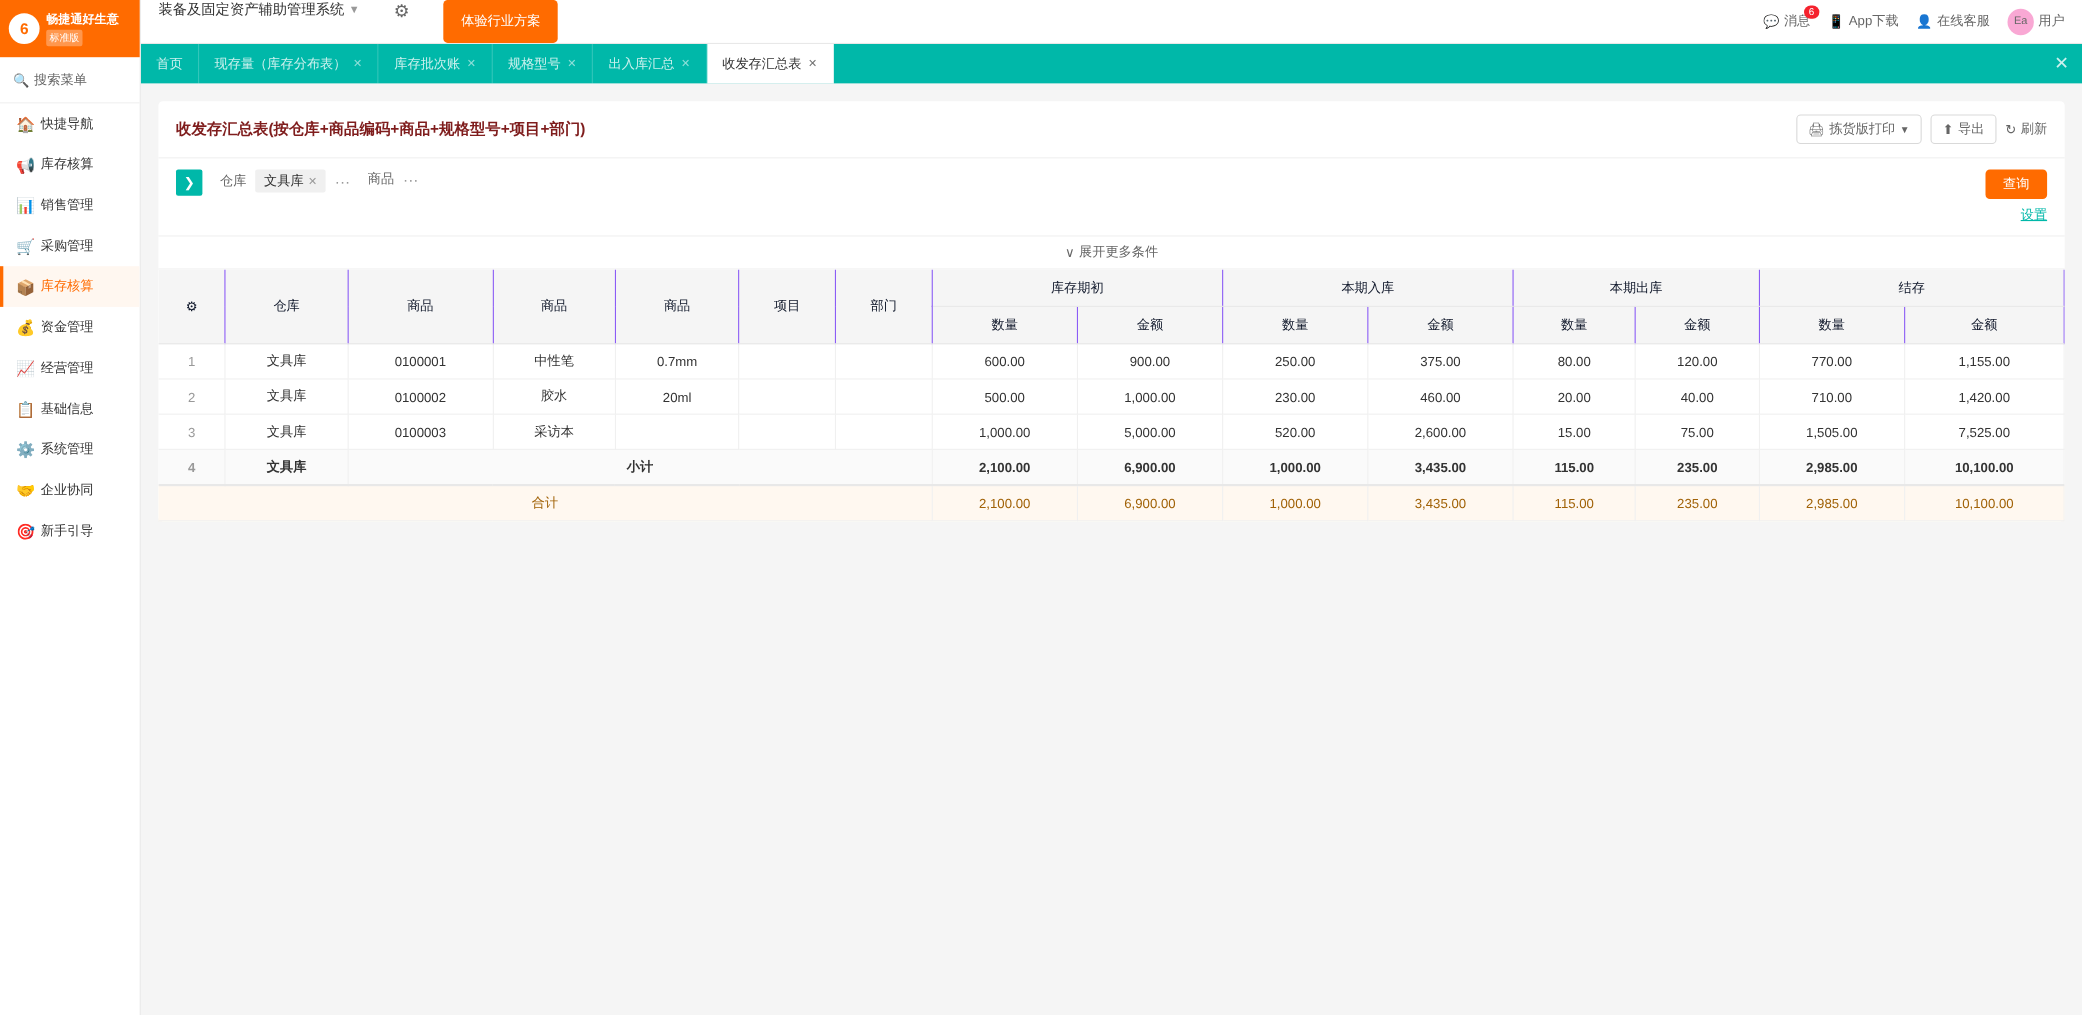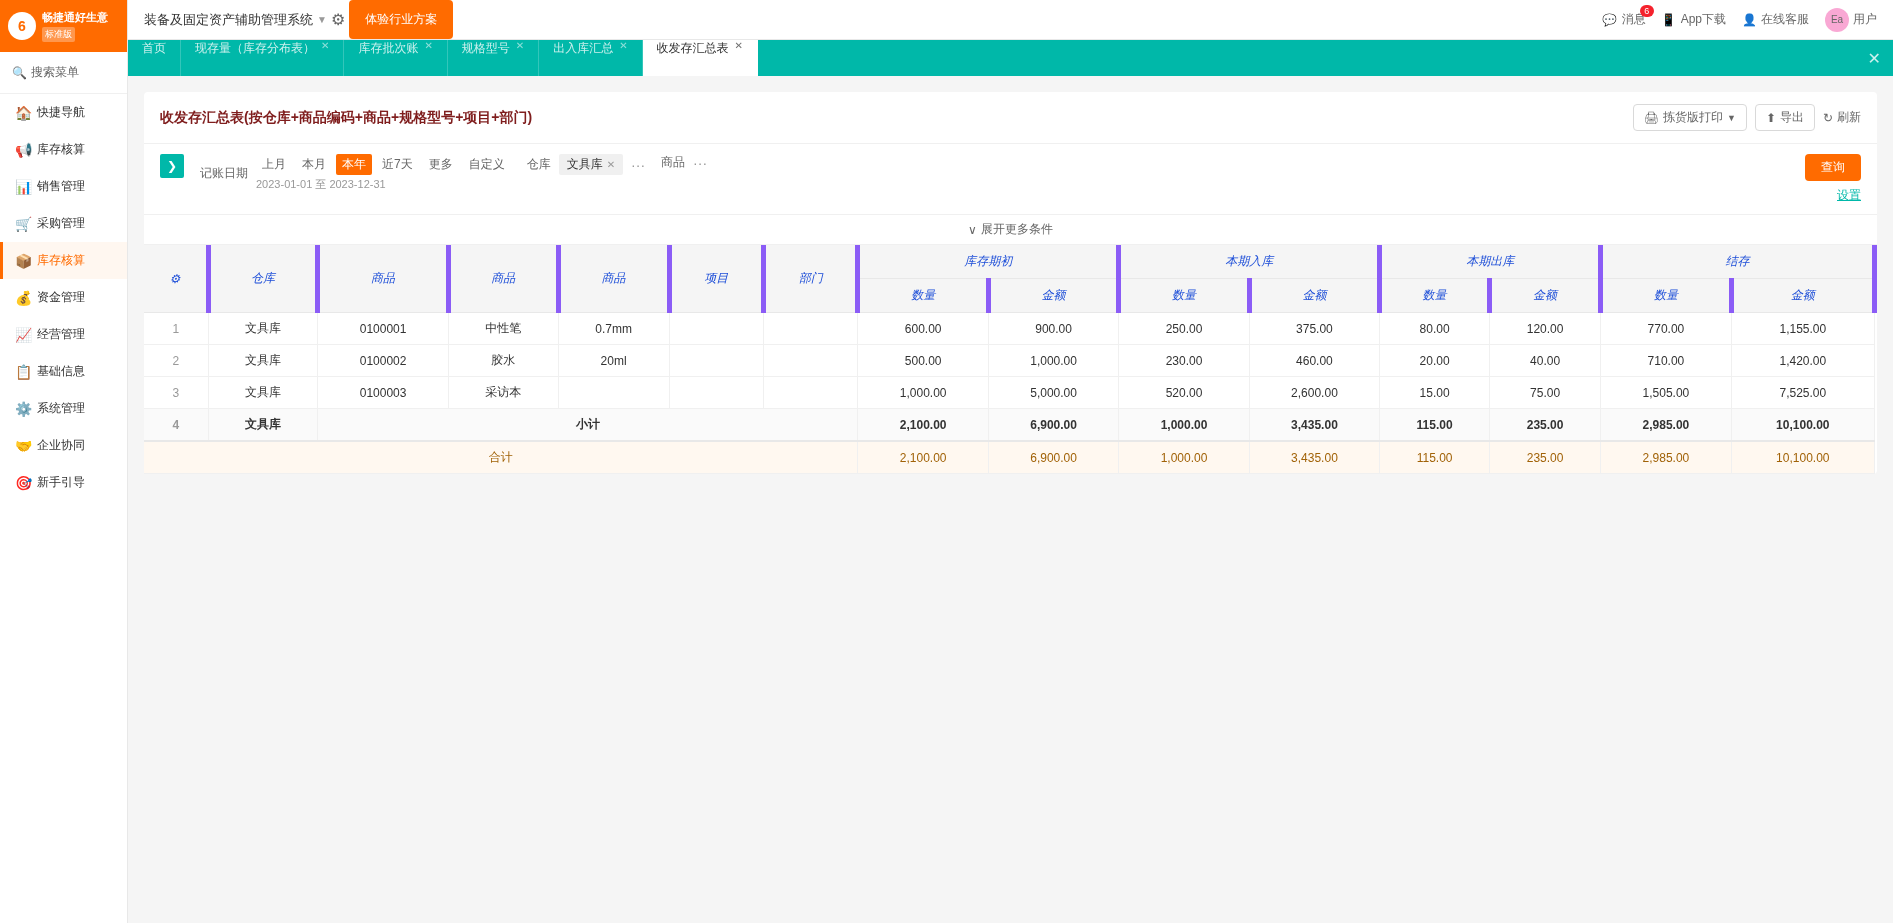--- a/index.html
+++ b/index.html
@@ -18,33 +18,33 @@
     .sidebar-nav { flex: 1; overflow-y: auto; }
     .sidebar-nav-item { display: flex; align-items: center; gap: 6px; padding: 10px 12px; cursor: pointer; color: #333; font-size: 12px; border-left: 3px solid transparent; }
     .sidebar-nav-item.active { background: #fff7f0; color: #ff6b00; border-left-color: #ff6b00; }
     .nav-icon { font-size: 14px; width: 16px; text-align: center; }
 
     
     .main-content { flex: 1; display: flex; flex-direction: column; overflow: hidden; }
 
     
     .top-header { background: #fff; border-bottom: 1px solid #e8e8e8; padding: 0 16px; display: flex; align-items: center; justify-content: space-between; height: 40px; }
-    .top-header-left { display: flex; align-items: center; gap: 4px; }
+    .top-header-left { display: flex; align-items: flex-start; gap: 31px; }
     .system-title { font-size: 13px; color: #333; }
     .system-selector { display: flex; align-items: center; gap: 4px; cursor: pointer; }
     .settings-icon { color: #666; cursor: pointer; font-size: 16px; }
     .trial-btn { background: #ff6b00; color: #fff; border: none; padding: 11px 16px; border-radius: 4px; cursor: pointer; font-size: 12px; }
     .top-header-right { display: flex; align-items: center; gap: 16px; }
     .header-action { display: flex; align-items: center; gap: 4px; color: #666; cursor: pointer; font-size: 12px; position: relative; }
     .badge { position: absolute; top: -6px; right: -8px; background: #f5222d; color: #fff; border-radius: 8px; font-size: 9px; padding: 1px 4px; min-width: 14px; text-align: center; }
     .user-avatar { width: 24px; height: 24px; background: #f9a8d4; border-radius: 50%; display: flex; align-items: center; justify-content: center; font-size: 10px; color: #666; }
 
     
     .tab-bar { background: #00b8a9; display: flex; align-items: center; padding: 0; height: 36px; }
-    .tab-item { display: flex; align-items: flex-start; gap: 4px; padding: 0 14px; height: 100%; color: rgba(255,255,255,0.8); cursor: pointer; font-size: 12px; border-right: 1px solid rgba(255,255,255,0.2); white-space: nowrap; }
+    .tab-item { display: flex; align-items: center; gap: 4px; padding: 0 14px; height: 100%; color: rgba(255,255,255,0.8); cursor: pointer; font-size: 12px; border-right: 1px solid rgba(255,255,255,0.2); white-space: nowrap; }
     .tab-item.active { background: #fff; color: #333; border-bottom: none; }
     .tab-close { font-size: 10px; margin-left: 2px; opacity: 0.7; }
     .tab-bar-close { margin-left: auto; padding: 0 12px; color: rgba(255,255,255,0.8); cursor: pointer; font-size: 16px; }
 
     
     .page-content { flex: 1; background: #f5f5f5; overflow-y: auto; padding: 16px; }
 
     
     .card { background: #fff; border-radius: 4px; }
 
@@ -69,21 +69,21 @@
     .settings-link { color: #00b8a9; cursor: pointer; font-size: 12px; text-decoration: underline; }
 
     
     .expand-bar { padding: 6px 16px; border-bottom: 1px solid #f0f0f0; display: flex; align-items: center; justify-content: center; }
     .expand-btn { display: flex; align-items: center; gap: 4px; color: #666; font-size: 12px; cursor: pointer; background: none; border: none; }
 
     
     .table-container { overflow-x: auto; }
     table { width: 100%; border-collapse: collapse; font-size: 12px; }
     thead tr { background: #f5f5f5; }
-    th { padding: 8px 10px; text-align: center; color: #1d4ed8; font-weight: normal; border-bottom: 1px solid #e8e8e8; border-right: 5px solid #8b5cf6; white-space: nowrap; font-style: italic; }
+    th { padding: 8px 10px; text-align: center; color: #0f172a; font-weight: normal; border-bottom: 1px solid #e8e8e8; border-right: 1px solid #8b5cf6; white-space: nowrap; }
     td { padding: 7px 10px; text-align: center; border-bottom: 1px solid #f0f0f0; border-right: 1px solid #f0f0f0; color: #333; white-space: nowrap; }
     .row-num { color: #999; }
     .subtotal-row td { font-weight: bold; background: #fafafa; }
     .underline-val { cursor: pointer; color: #333; }
 
     
     th.group-header { text-align: center; background: #f5f5f5; }
 
     
     .table-footer { background: #fff8f0; border-top: 2px solid #e8e8e8; }
@@ -239,34 +239,20 @@
               <span>刷新</span>
             </button>
           </div>
         </div>
 
         <div style="padding: 10px 16px; border-bottom: 1px solid #f0f0f0; display: flex; align-items: flex-start; gap: 16px;">
           <button class="filter-toggle">
             <span>❯</span>
           </button>
           <div class="filter-group">
-            <span class="filter-label">记账日期</span>
-            <div class="date-filter">
-              <div class="date-btns">
-                <button class="date-btn">上月</button>
-                <button class="date-btn">本月</button>
-                <button class="date-btn active">本年</button>
-                <button class="date-btn">近7天</button>
-                <button class="date-btn">更多</button>
-                <button class="date-btn">自定义</button>
-              </div>
-              <div class="date-range">2023-01-01 至 2023-12-31</div>
-            </div>
-          </div>
-          <div class="filter-group">
             <span class="filter-label">仓库</span>
             <div class="filter-tag">
               <span>文具库</span>
               <span class="filter-tag-close">✕</span>
             </div>
             <span class="filter-extra-btn">···</span>
           </div>
           <div class="filter-group">
             <span class="filter-label">商品</span>
             <span class="filter-extra-btn">···</span>

